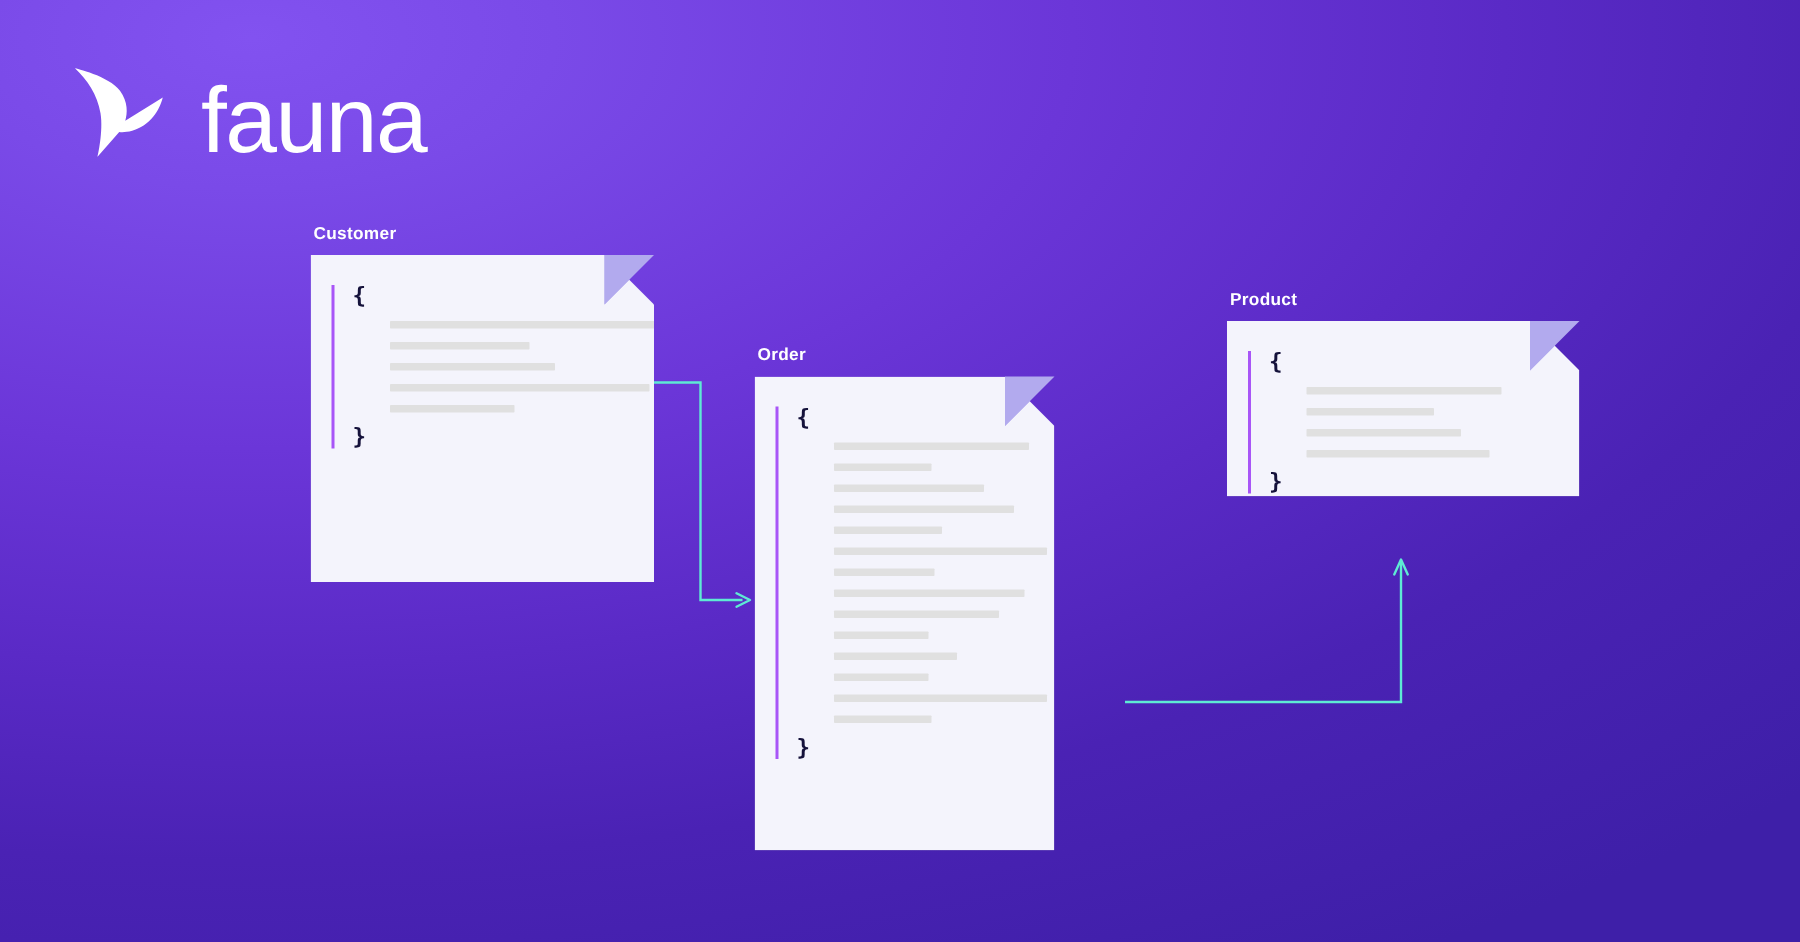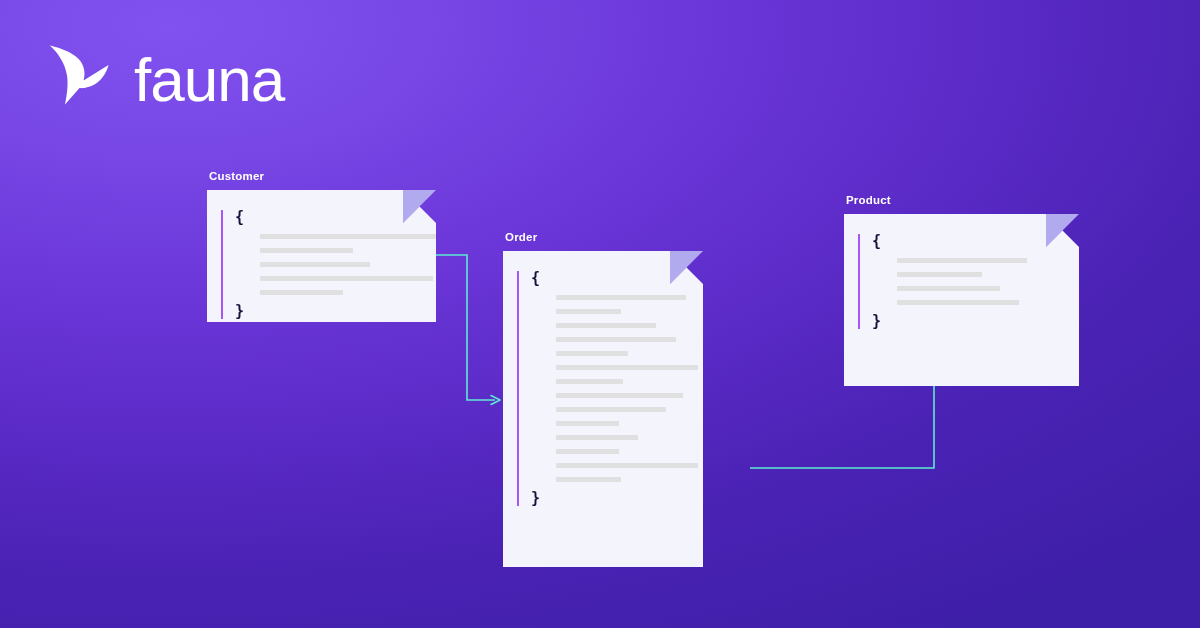--- a/index.html
+++ b/index.html
@@ -149,21 +149,21 @@
       <path d="M 491 395.5 L 500 400 L 491 404.5" fill="none" stroke="#5EEAD4" stroke-width="1.6" stroke-linecap="round" stroke-linejoin="round"></path>
     </g>
 
     <g>
       <path d="M 750 468 L 934 468 L 934 374" fill="none" stroke="#5EEAD4" stroke-width="1.6"></path>
       <path d="M 929.5 383 L 934 373 L 938.5 383" fill="none" stroke="#5EEAD4" stroke-width="1.6" stroke-linecap="round" stroke-linejoin="round"></path>
     </g>
   </svg>
 
   <div id="docs">
-      <div class="doc" style="left: 207px; top: 170px; width: 229px; height: 132px; margin-top: 20px;">
+      <div class="doc" style="left: 207px; top: 170px; width: 229px; height: 218px;">
         <div class="doc-label">Customer</div>
         <div class="doc-page" style="--fold: 33px; clip-path: polygon(0px 0px, calc(100% - 33px) 0px, 100% 33px, 100% 100%, 0px 100%);">
           <div class="doc-body" style="left: 14px; top: 20px;">
             <div class="accent-bar"></div>
             <div class="code">
               <span class="brace brace-open">{</span>
               <span class="lines">
                 <div class="line" style="width: 183px;"></div>
                 <div class="line" style="width: 93px;"></div>
                 <div class="line" style="width: 110px;"></div>
@@ -200,21 +200,21 @@
                 <div class="line" style="width: 142px;"></div>
                 <div class="line" style="width: 65px;"></div>
               </span>
               <span class="brace brace-close">}</span>
             </div>
           </div>
           <div class="fold-tri"></div>
         </div>
         <div class="fold-tri" style="--fold: 33px; position: absolute; top: 0px; right: 0px;"></div>
       </div>
-      <div class="doc" style="left: 844px; top: 214px; width: 235px; height: 172px;">
+      <div class="doc" style="left: 818px; top: 214px; width: 235px; height: 117px;">
         <div class="doc-label">Product</div>
         <div class="doc-page" style="--fold: 33px; clip-path: polygon(0px 0px, calc(100% - 33px) 0px, 100% 33px, 100% 100%, 0px 100%);">
           <div class="doc-body" style="left: 14px; top: 20px;">
             <div class="accent-bar"></div>
             <div class="code">
               <span class="brace brace-open">{</span>
               <span class="lines">
                 <div class="line" style="width: 130px;"></div>
                 <div class="line" style="width: 85px;"></div>
                 <div class="line" style="width: 103px;"></div>

